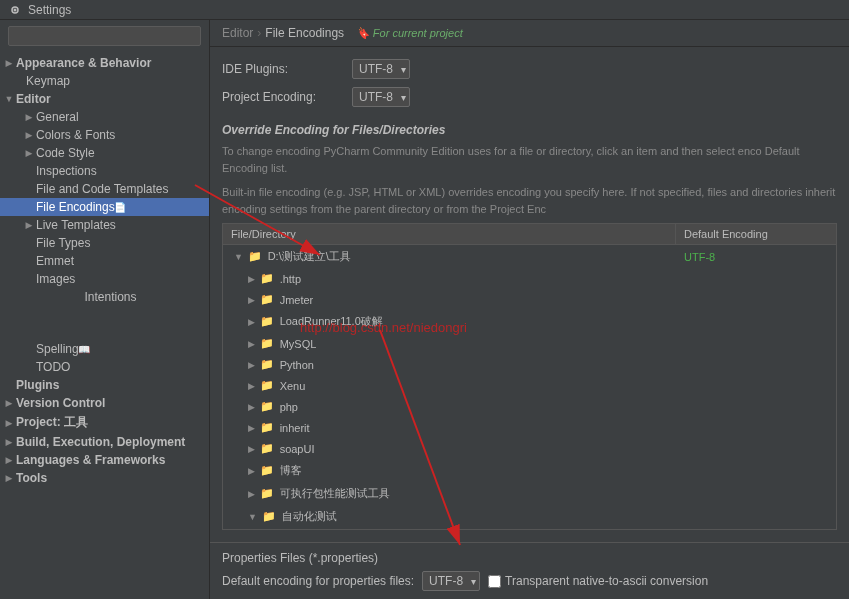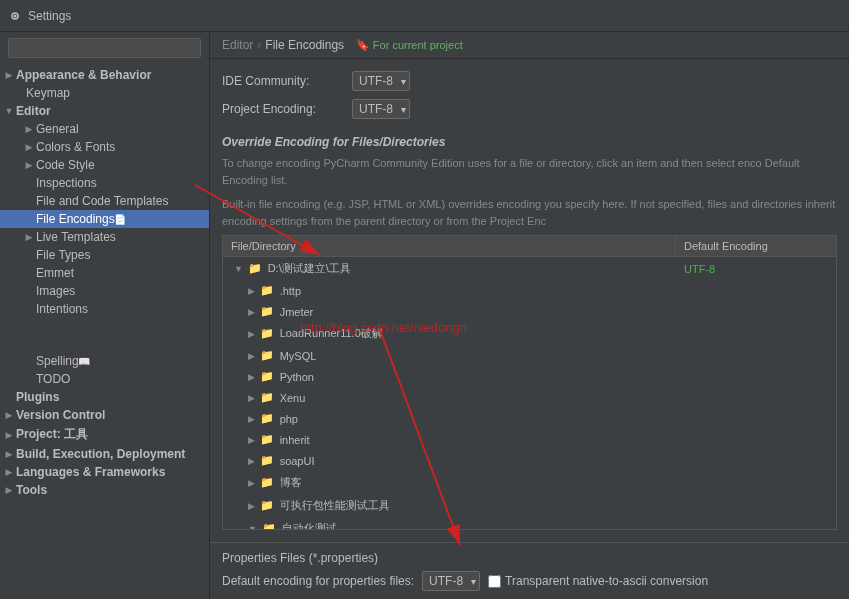--- a/index.html
+++ b/index.html
@@ -1,20 +1,20 @@
 <!DOCTYPE html>
 <html><head>
   <meta charset="utf-8">
   <style>
     * { box-sizing: border-box; margin: 0; padding: 0; }
     body { font-family: 'Segoe UI', Arial, sans-serif; font-size: 12px; background: #3c3f41; color: #bbb; width: 849px; height: 599px; overflow: hidden; }
 
     .window { width: 849px; height: 599px; display: flex; flex-direction: column; background: #3c3f41; }
 
-    .title-bar { background: #3c3f41; padding: 4px 8px; display: flex; align-items: center; gap: 6px; border-bottom: 1px solid #2b2b2b; height: 32px; }
+    .title-bar { background: #3c3f41; padding: 4px 8px; display: flex; align-items: center; gap: 6px; border-bottom: 1px solid #2b2b2b; height: 20px; }
 
     .content { display: flex; flex: 1; overflow: hidden; }
 
     
     .sidebar { width: 210px; background: #3c3f41; border-right: 1px solid #2b2b2b; display: flex; flex-direction: column; overflow: hidden; }
     .search-box { padding: 6px 8px; }
     .search-input { width: 100%; background: #4a4a4a; border: 1px solid #5a5a5a; color: #bbb; padding: 3px 6px; font-size: 11px; border-radius: 2px; outline: none; }
 
     .sidebar-tree { flex: 1; overflow-y: auto; padding: 2px 0; }
 
@@ -129,21 +129,21 @@
             <span class="label">File Types</span>
           </div>
           <div class="tree-row" style="padding: 2px 24px; cursor: pointer;">
             <span class="arrow" style="color: rgb(136, 136, 136); font-size: 9px; margin-right: 2px; min-width: 10px;"></span>
             <span class="label">Emmet</span>
           </div>
           <div class="tree-row" style="padding: 2px 24px; cursor: pointer;">
             <span class="arrow" style="color: rgb(136, 136, 136); font-size: 9px; margin-right: 2px; min-width: 10px;"></span>
             <span class="label">Images</span>
           </div>
-          <div class="tree-row" style="padding: 2px 24px; cursor: pointer;">
+          <div class="tree-row" style="padding: 2px 24px; cursor: pointer; justify-content: center;">
             <span class="arrow" style="color: rgb(136, 136, 136); font-size: 9px; margin-right: 2px; min-width: 10px;"></span>
             <span class="label">Intentions</span>
           </div>
           <div class="tree-row" style="padding: 2px 24px; cursor: pointer; margin-top: 34px;">
             <span class="arrow" style="color: rgb(136, 136, 136); font-size: 9px; margin-right: 2px; min-width: 10px;"></span>
             <span class="label">Spelling</span>
             <span style="font-size: 10px;"> 📖</span>
           </div>
           <div class="tree-row" style="padding: 2px 24px; cursor: pointer;">
             <span class="arrow" style="color: rgb(136, 136, 136); font-size: 9px; margin-right: 2px; min-width: 10px;"></span>
@@ -175,29 +175,29 @@
           </div>
         </div>
     </div>
 
     <div class="main-panel">
 
       <div class="breadcrumb">
         <span>Editor</span>
         <span class="sep">›</span>
         <span class="current">File Encodings</span>
-        <span style="color:#6aac6a; margin-left:8px; font-size:11px;">
+        <span style="color:#6aac6a; margin-left:8px; font-size:11px;font-style:italic;">
           🔖 <span>For current project</span>
         </span>
       </div>
 
       <div class="settings-form">
 
         <div class="form-row">
-          <span class="form-label">IDE Community:</span>
+          <span class="form-label">IDE Plugins:</span>
           <div class="select-wrapper">
             <select class="form-select">
               <option>UTF-8</option>
             </select>
           </div>
         </div>
 
         <div class="form-row">
           <span class="form-label">Project Encoding:</span>
           <div class="select-wrapper">

